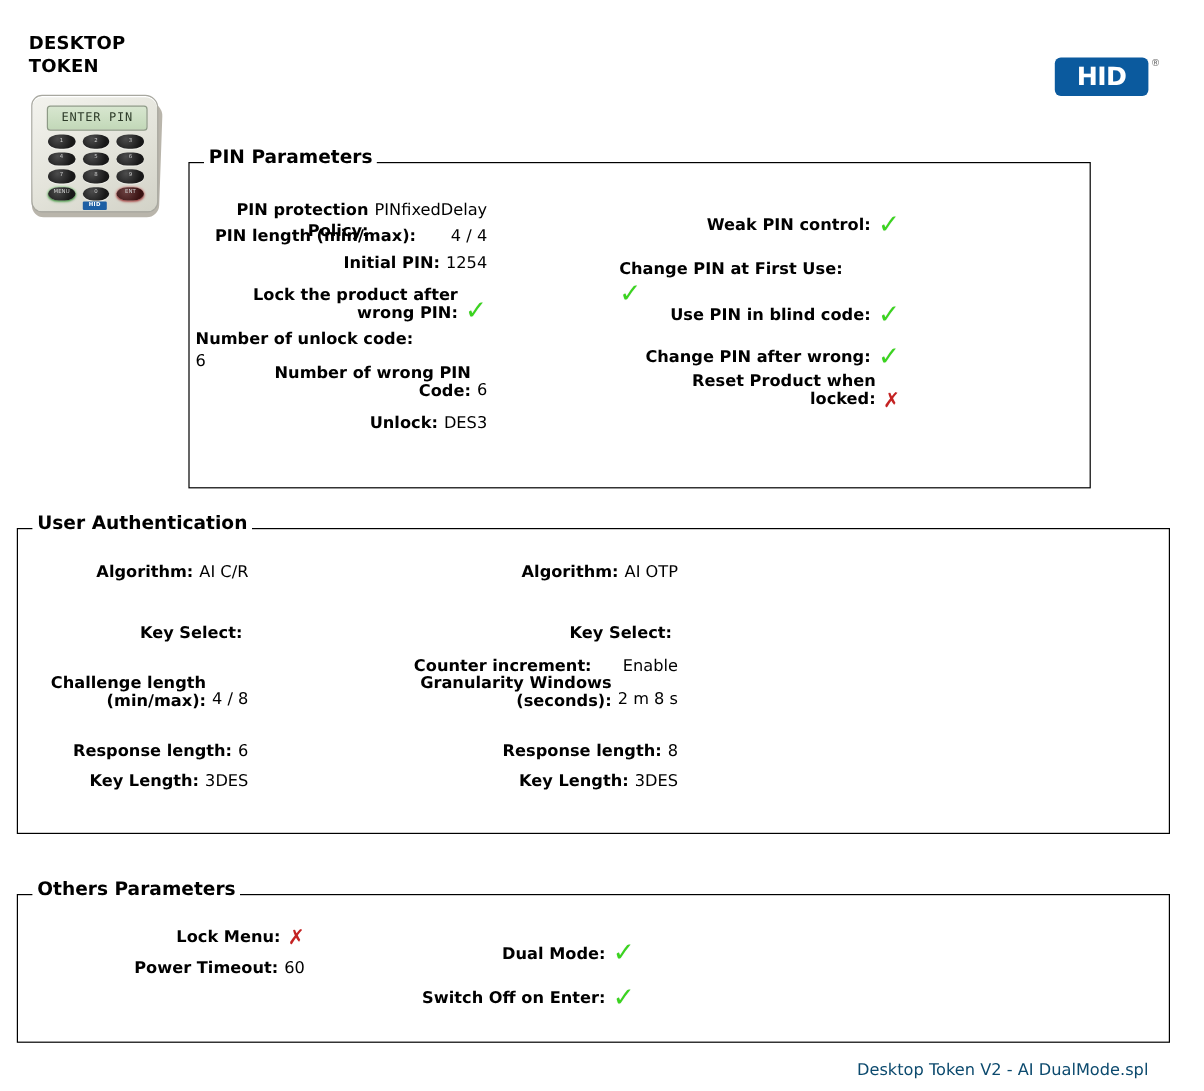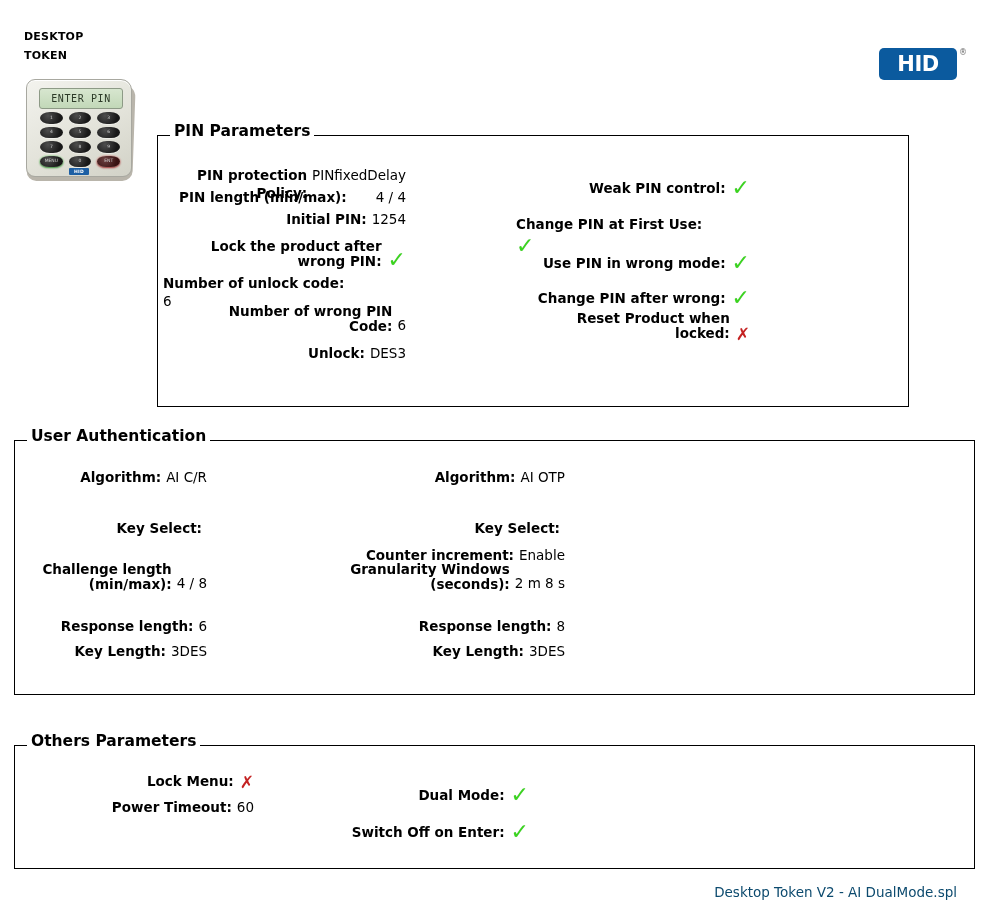--- a/index.html
+++ b/index.html
@@ -14,21 +14,21 @@
     font-family: "DejaVu Sans", "Liberation Sans", sans-serif;
     color: #000000;
     overflow: hidden;
   }
 
   
   #doc-title {
     position: absolute;
     left: 24px;
     top: 27px;
-    font-size: 11px;
+    font-size: 15px;
     font-weight: bold;
     line-height: 19px;
     letter-spacing: .2px;
     white-space: pre-line;
   }
 
   
   #hid-logo {
     position: absolute;
     left: 879px;
@@ -289,21 +289,21 @@
 
   <div class="field" style="left:352px; top:39px; width:240px; justify-content:flex-end;">
     <span class="lbl">Weak PIN control:</span>
     <span class="mark check">✓</span>
   </div>
   <div class="field" style="left:352px; top:79px; width:240px; justify-content:flex-end;flex-direction:column;">
     <span class="lbl">Change PIN at First Use:</span>
     <span class="mark check">✓</span>
   </div>
   <div class="field" style="left:352px; top:114px; width:240px; justify-content:flex-end;">
-    <span class="lbl">Use PIN in wrong mode:</span>
+    <span class="lbl">Use PIN in blind code:</span>
     <span class="mark check">✓</span>
   </div>
   <div class="field" style="left:352px; top:149px; width:240px; justify-content:flex-end;">
     <span class="lbl">Change PIN after wrong:</span>
     <span class="mark check">✓</span>
   </div>
   <div class="field two-line" style="left:352px; top:175px; width:240px; justify-content:flex-end;">
     <span class="lbl">Reset Product when
 locked:</span>
     <span class="mark cross">✗</span>
@@ -336,21 +336,21 @@
   </div>
 
   <div class="field" style="left:310px; top:27px; width:240px; justify-content:flex-end;">
     <span class="lbl">Algorithm:</span>
     <span class="val">AI OTP</span>
   </div>
   <div class="field" style="left:310px; top:78px; width:240px; justify-content:flex-end;">
     <span class="lbl">Key Select:</span>
     <span class="val"></span>
   </div>
-  <div class="field" style="left:310px; top:105px; width:240px; justify-content:flex-end;">
+  <div class="field" style="left:310px; top:105px; width:240px; justify-content:flex-end;gap:21px;">
     <span class="lbl">Counter increment:</span>
     <span class="val">Enable</span>
   </div>
   <div class="field two-line" style="left:310px; top:121px; width:240px; justify-content:flex-end;">
     <span class="lbl">Granularity Windows
 (seconds):</span>
     <span class="val">2 m 8 s</span>
   </div>
   <div class="field" style="left:310px; top:176px; width:240px; justify-content:flex-end;">
     <span class="lbl">Response length:</span>

